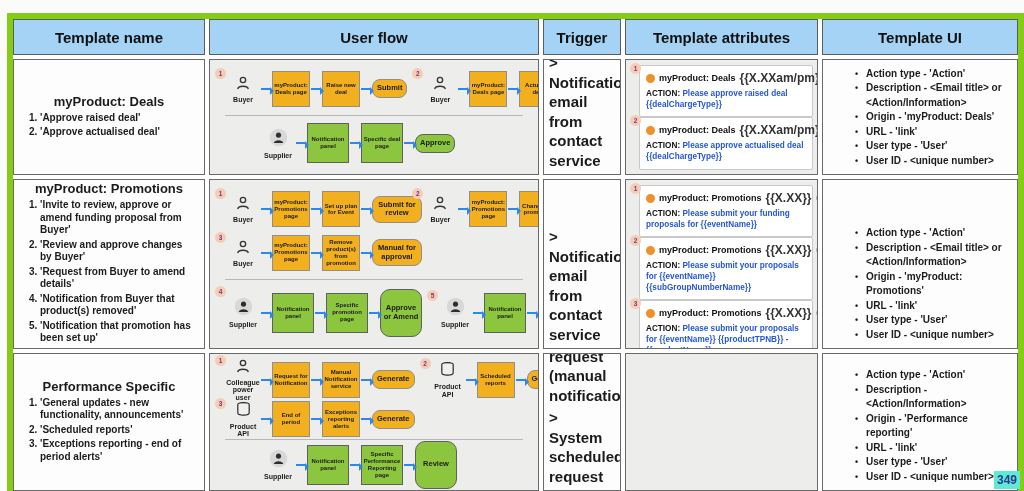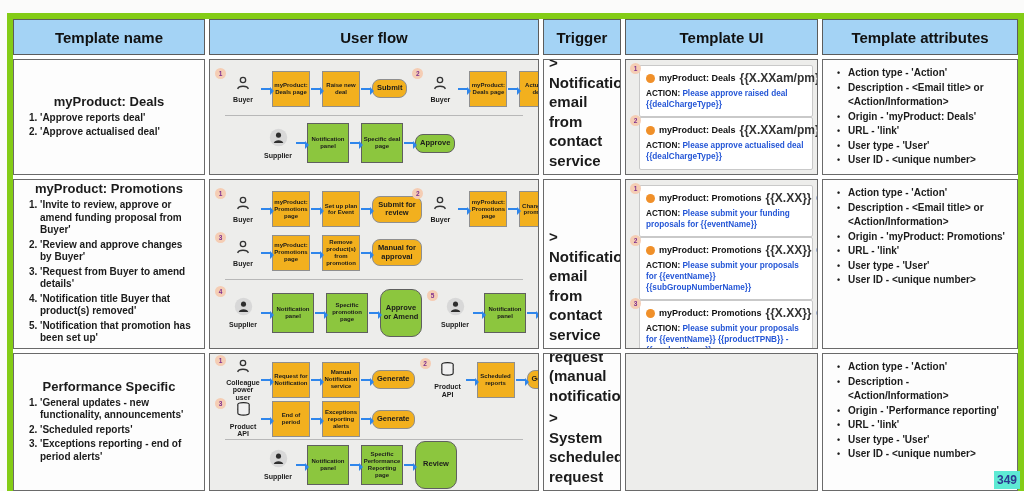--- a/index.html
+++ b/index.html
@@ -77,44 +77,44 @@
   .card-head{ display:flex; align-items:center; gap:4px; }
   .dot{ width:9px; height:9px; border-radius:50%; background:#f0902a; flex:none; }
   .card-title{ font-size:9px; font-weight:700; color:#111; white-space:nowrap; }
   .card-time{ font-size:12px; color:#333; font-weight:600; white-space:nowrap; }
   .card-close{ margin-left:auto; display:flex; flex:none; cursor:pointer; }
   .card-action{ margin-top:4px; font-size:8.2px; line-height:1.3; }
   .act-label{ font-weight:700; color:#111; }
   .act-text{ color:#2456d6; font-weight:600; }
 
   
-  .c-attr{ display:flex; flex-direction:column; justify-content:flex-start; padding:6px 8px 6px 14px; }
+  .c-attr{ display:flex; flex-direction:column; justify-content:flex-end; padding:6px 8px 6px 32px; }
   .attr-list{ list-style:none; font-size:10px; font-weight:700; }
   .attr-list li{ position:relative; padding-left:11px; line-height:1.45; }
   .attr-list li::before{ content:"•"; position:absolute; left:0; top:1px; font-size:9px; }
 
   .page-num{
     position:absolute; right:4px; bottom:2px;
     background:#5eead4; padding:2px 3px;
     color:#2b3990; font-size:12px; font-weight:700;
   }
 </style>
 </head>
 <body>
 
 <div class="grid" id="grid">
   <div class="hcell">Template name</div>
   <div class="hcell">User flow</div>
   <div class="hcell">Trigger</div>
+  <div class="hcell">Template attributes</div>
   <div class="hcell">Template UI</div>
-  <div class="hcell">Template attributes</div>
 <div class="cell c-name">
       <div class="name-title">myProduct: Deals</div>
       <ol class="name-list">
-        <li>'Approve reports deal'</li>
+        <li>'Approve raised deal'</li>
         <li>'Approve actualised deal'</li>
       </ol>
     </div>
     <div class="cell c-flow">
       <div class="flow-line">
         <div class="flow">
           <span class="marker">1</span>
           <div class="actor">
             <span class="actor-icon"><svg viewBox="0 0 24 24" width="16" height="16">
                 <circle cx="12" cy="7.5" r="4" fill="none" stroke="#333" stroke-width="2"></circle>
@@ -212,21 +212,21 @@
         <li>User type - 'User'</li>
         <li>User ID - &lt;unique number&gt;</li>
       </ul>
     </div>
     <div class="cell c-name">
       <div class="name-title">myProduct: Promotions</div>
       <ol class="name-list">
         <li>'Invite to review, approve or amend funding proposal from Buyer'</li>
         <li>'Review and approve changes by Buyer'</li>
         <li>'Request from Buyer to amend details'</li>
-        <li>'Notification title Buyer that product(s) removed'</li>
+        <li>'Notification from Buyer that product(s) removed'</li>
         <li>'Notification that promotion has been set up'</li>
       </ol>
     </div>
     <div class="cell c-flow">
       <div class="flow-line">
         <div class="flow">
           <span class="marker">1</span>
           <div class="actor">
             <span class="actor-icon"><svg viewBox="0 0 24 24" width="16" height="16">
                 <circle cx="12" cy="7.5" r="4" fill="none" stroke="#333" stroke-width="2"></circle>

